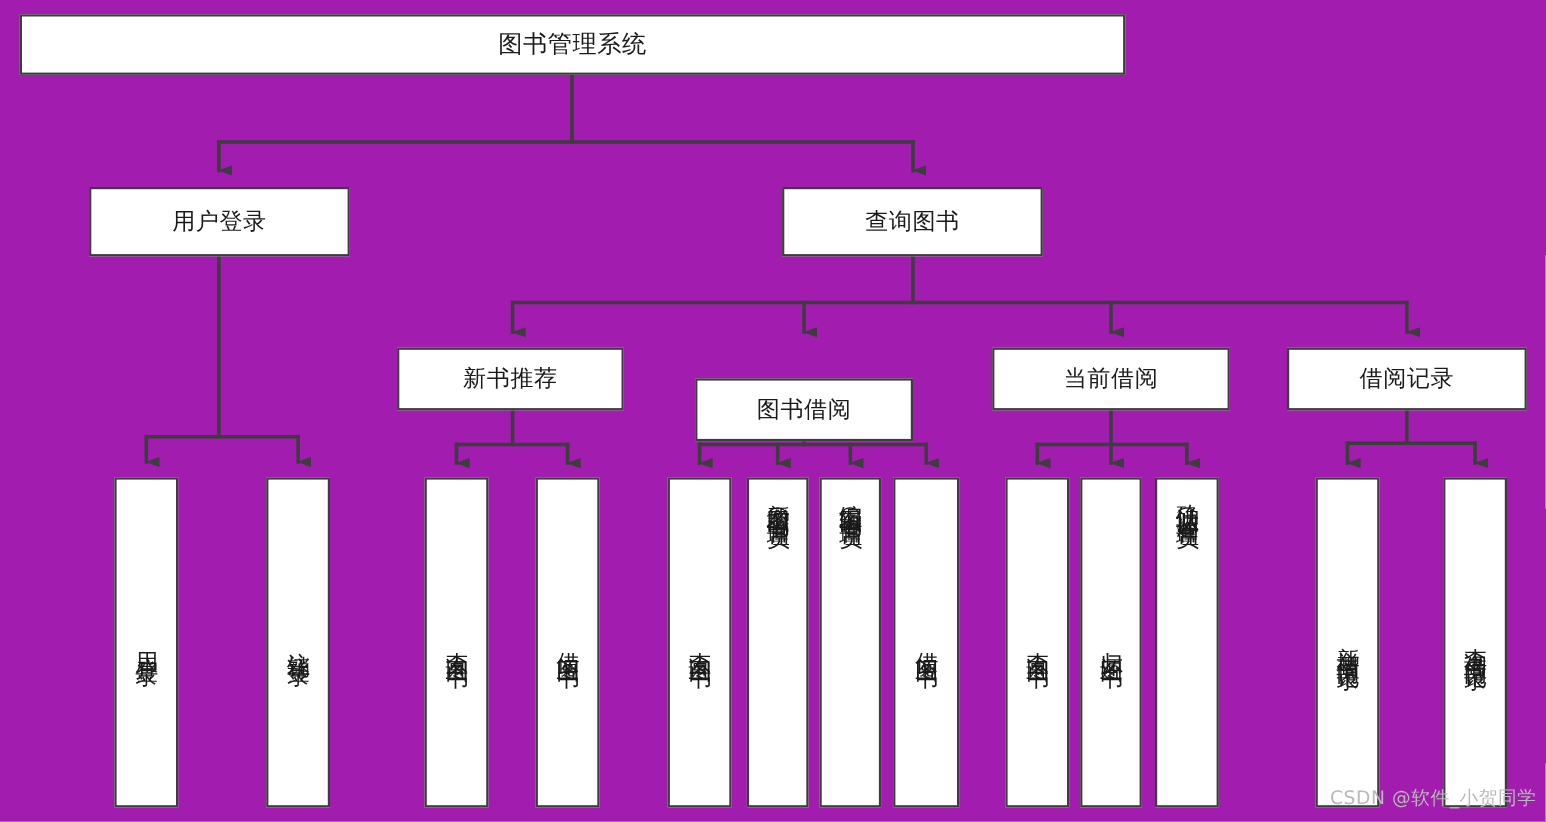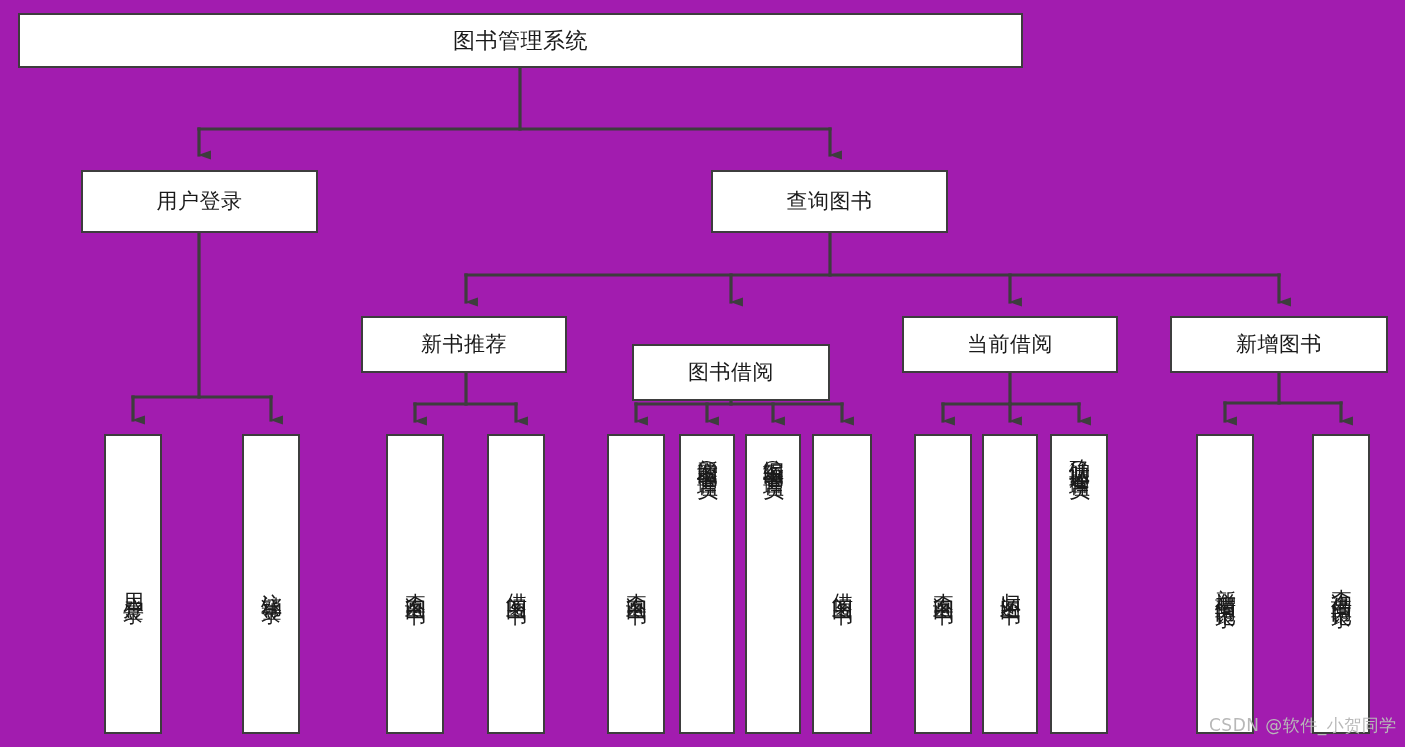--- a/index.html
+++ b/index.html
@@ -147,21 +147,21 @@
   <div class="node horiz" style="left:361px; top:316px; width:206px; height:57px;justify-content:center;">
     <span class="label">新书推荐</span>
   </div>
   <div class="node horiz" style="left:632px; top:316px; width:198px; height:57px;margin-top:28px;">
     <span class="label">图书借阅</span>
   </div>
   <div class="node horiz" style="left:902px; top:316px; width:216px; height:57px;">
     <span class="label">当前借阅</span>
   </div>
   <div class="node horiz" style="left:1170px; top:316px; width:218px; height:57px;">
-    <span class="label">新增图书</span>
+    <span class="label">借阅记录</span>
   </div>
 
   <div class="node vert" style="left:104px; top:434px; width:58px; height:300px; align-items:center; padding-top:0;">
     <span class="label">用户登录</span>
   </div>
   <div class="node vert" style="left:242px; top:434px; width:58px; height:300px; align-items:center; padding-top:0;">
     <span class="label">注销登录</span>
   </div>
 
   <div class="node vert" style="left:386px; top:434px; width:58px; height:300px; align-items:center; padding-top:0;">

